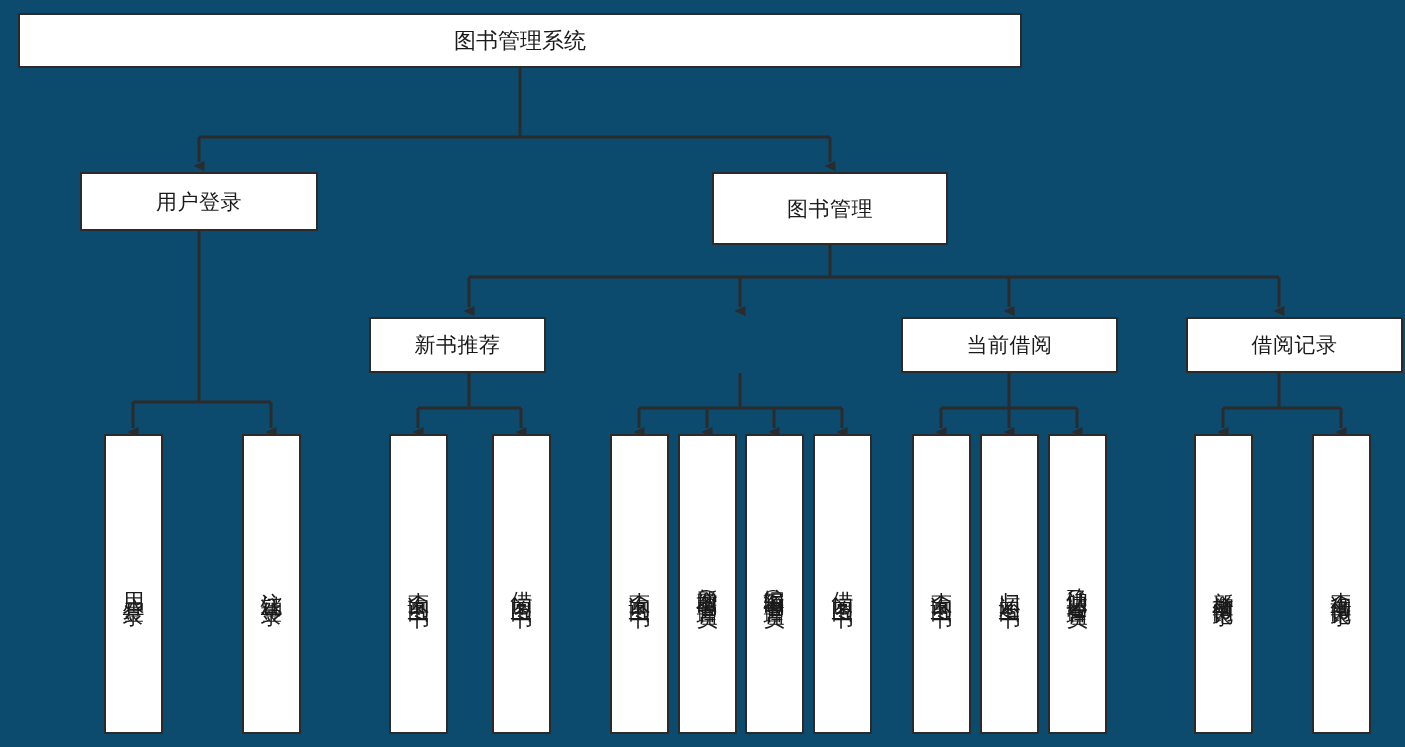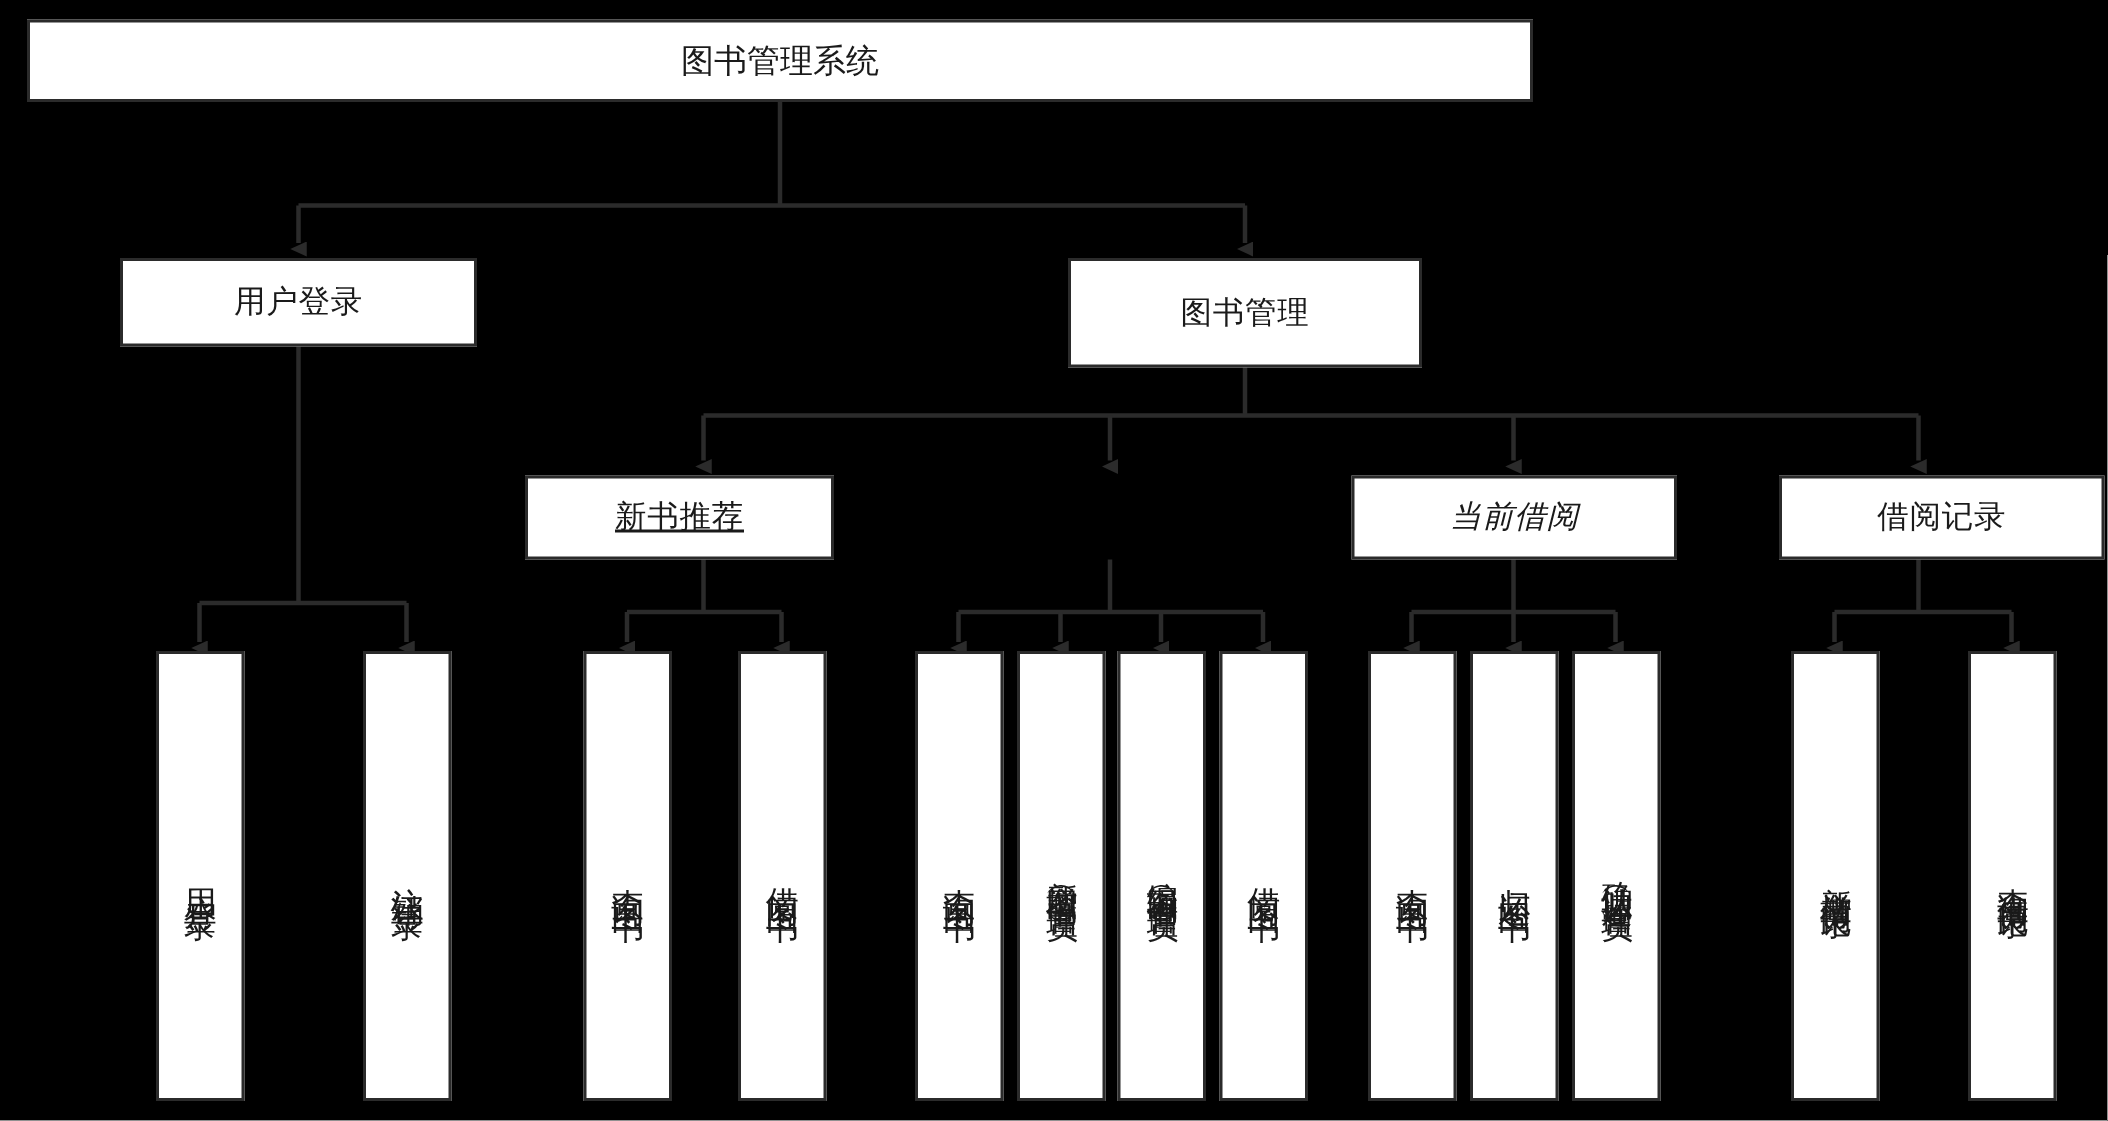--- a/index.html
+++ b/index.html
@@ -7,21 +7,21 @@
     padding: 0;
     background: #ffffff;
   }
   body {
     font-family: "Liberation Sans", "DejaVu Sans", sans-serif;
   }
   #canvas {
     position: relative;
     width: 1405px;
     height: 747px;
-    background: #000000;
+    background: #0c4a6e;
     overflow: hidden;
   }
   #wires {
     position: absolute;
     left: 0;
     top: 0;
     width: 1405px;
     height: 747px;
     pointer-events: none;
   }
@@ -127,24 +127,24 @@
     <span>图书管理系统</span>
   </div>
 
   <div class="node h" style="left:80px; top:172px; width:238px; height:59px;">
     <span>用户登录</span>
   </div>
   <div class="node h" style="left:712px; top:172px; width:236px; height:73px;">
     <span>图书管理</span>
   </div>
 
-  <div class="node h" style="left:350px; top:317px; width:206px; height:56px;text-decoration:underline;">
+  <div class="node h" style="left:369px; top:317px; width:177px; height:56px;">
     <span>新书推荐</span>
   </div>
-  <div class="node h" style="left:901px; top:317px; width:217px; height:56px;font-style:italic;">
+  <div class="node h" style="left:901px; top:317px; width:217px; height:56px;">
     <span>当前借阅</span>
   </div>
   <div class="node h" style="left:1171px; top:317px; width:217px; height:56px;margin-left:15px;">
     <span>借阅记录</span>
   </div>
 
   <div class="node leaf" style="left:104px; top:434px; width:59px; height:300px;">
     <span>用户登录</span>
   </div>
   <div class="node leaf" style="left:242px; top:434px; width:59px; height:300px;">

